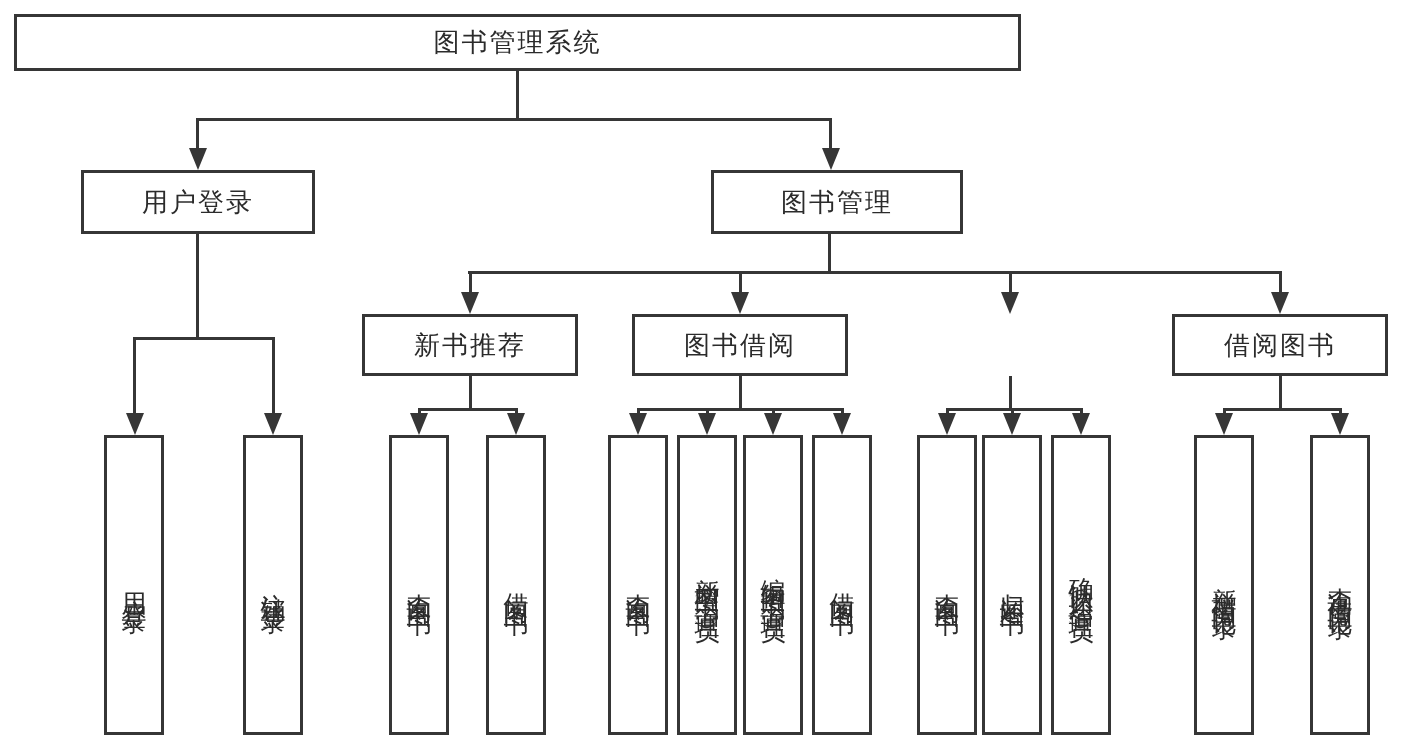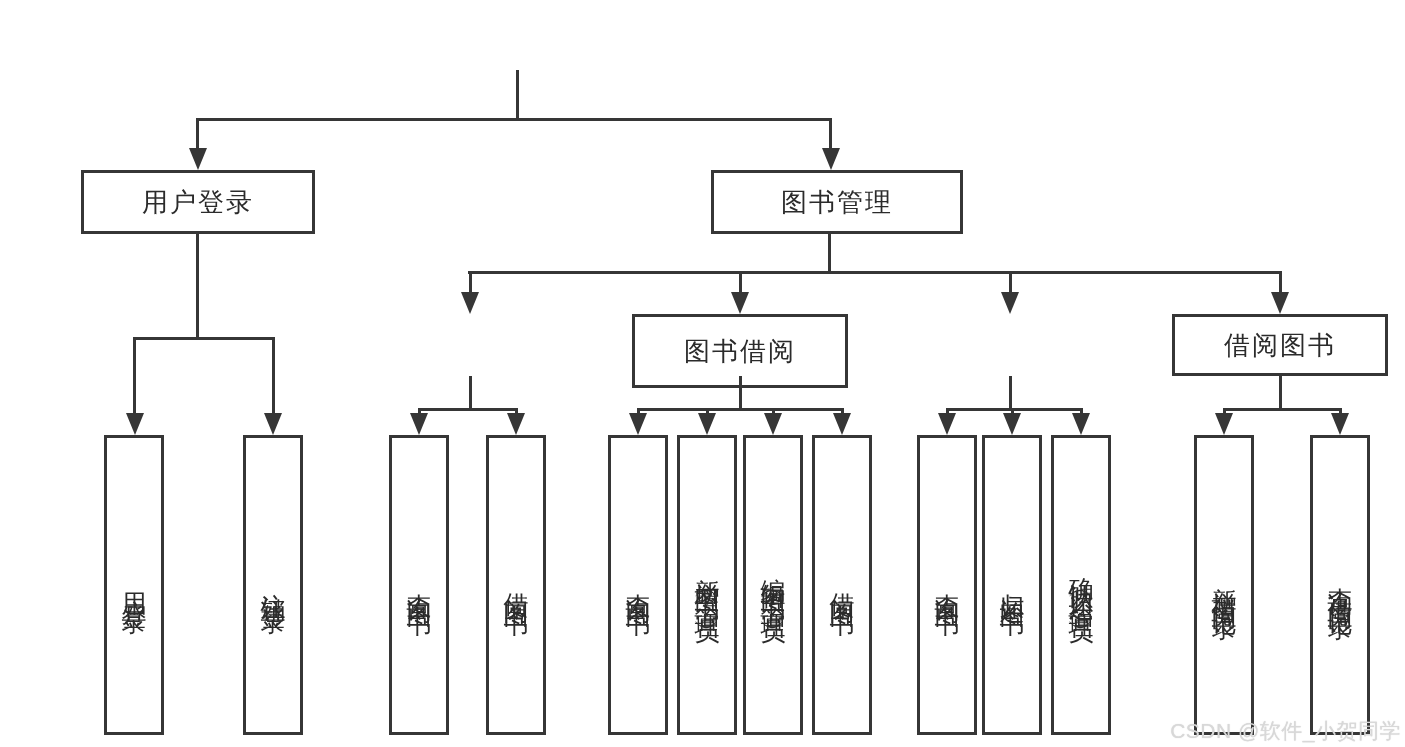--- a/index.html
+++ b/index.html
@@ -29,20 +29,21 @@
     position:absolute;right:4px;bottom:2px;z-index:5;
     font-size:21px;letter-spacing:0.5px;color:var(--watermark-text,#d8d8d8);
     text-shadow:0 0 1px rgba(150,150,150,0.4);white-space:nowrap;
   }
 </style>
 </head>
 <body>
 
 <div class="canvas">
 
+  <div class="node h" style="left:14px;top:14px;width:1007px;height:57px">图书管理系统</div>
 
   <div class="lv" style="left:516px;top:70px;width:3px;height:50px"></div>
   <div class="lh" style="left:196px;top:118px;width:636px;height:3px"></div>
   <div class="lv" style="left:196px;top:118px;width:3px;height:34px"></div>
   <div class="arrow" style="left:189px;top:148px"></div>
   <div class="lv" style="left:829px;top:118px;width:3px;height:34px"></div>
   <div class="arrow" style="left:822px;top:148px"></div>
 
   <div class="node h" style="left:81px;top:170px;width:234px;height:64px">用户登录</div>
   <div class="node h" style="left:711px;top:170px;width:252px;height:64px">图书管理</div>
@@ -58,21 +59,22 @@
   <div class="lh" style="left:468px;top:271px;width:814px;height:3px"></div>
   <div class="lv" style="left:469px;top:271px;width:3px;height:25px"></div>
   <div class="arrow" style="left:461px;top:292px"></div>
   <div class="lv" style="left:739px;top:271px;width:3px;height:25px"></div>
   <div class="arrow" style="left:731px;top:292px"></div>
   <div class="lv" style="left:1009px;top:271px;width:3px;height:25px"></div>
   <div class="arrow" style="left:1001px;top:292px"></div>
   <div class="lv" style="left:1279px;top:271px;width:3px;height:25px"></div>
   <div class="arrow" style="left:1271px;top:292px"></div>
 
-  <div class="node h" style="left:632px;top:314px;width:216px;height:74px">图书借阅</div>
+  <div class="node h" style="left:362px;top:314px;width:216px;height:62px">新书推荐</div>
+  <div class="node h" style="left:632px;top:314px;width:216px;height:62px">图书借阅</div>
   <div class="node h" style="left:1172px;top:314px;width:216px;height:62px">借阅图书</div>
 
   <div class="lv" style="left:469px;top:376px;width:3px;height:34px"></div>
   <div class="lh" style="left:418px;top:408px;width:100px;height:3px"></div>
   <div class="lv" style="left:418px;top:408px;width:3px;height:8px"></div>
   <div class="arrow" style="left:410px;top:413px"></div>
   <div class="lv" style="left:515px;top:408px;width:3px;height:8px"></div>
   <div class="arrow" style="left:507px;top:413px"></div>
 
   <div class="lv" style="left:739px;top:376px;width:3px;height:34px"></div>
@@ -139,14 +141,13 @@
     <span class="vtext">确认归还（管理员）</span>
   </div>
 
   <div class="node vwrap" style="left:1194px;top:435px;width:60px;height:300px">
     <span class="vtext">新增借阅记录</span>
   </div>
   <div class="node vwrap" style="left:1310px;top:435px;width:60px;height:300px">
     <span class="vtext">查询借阅记录</span>
   </div>
 
-  <div class="wm">CSDN @软件_小贺同学</div>
 </div>
 
 </body></html>

